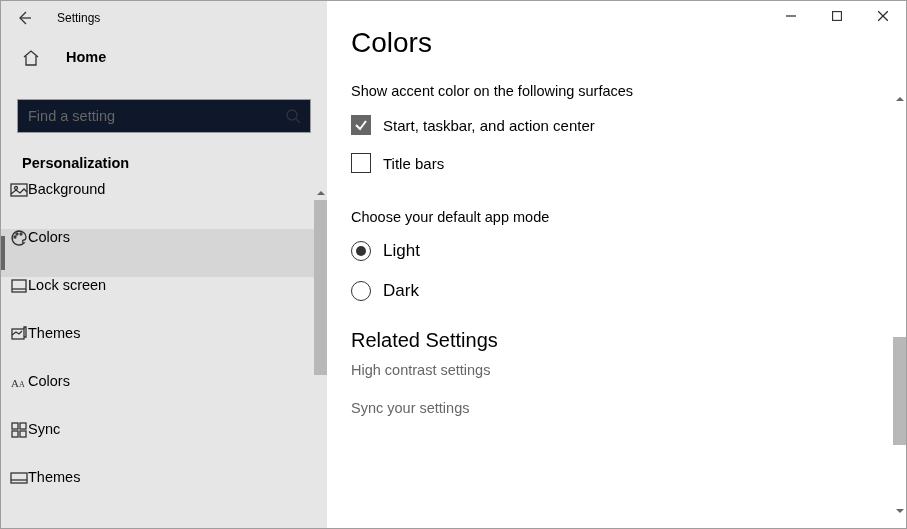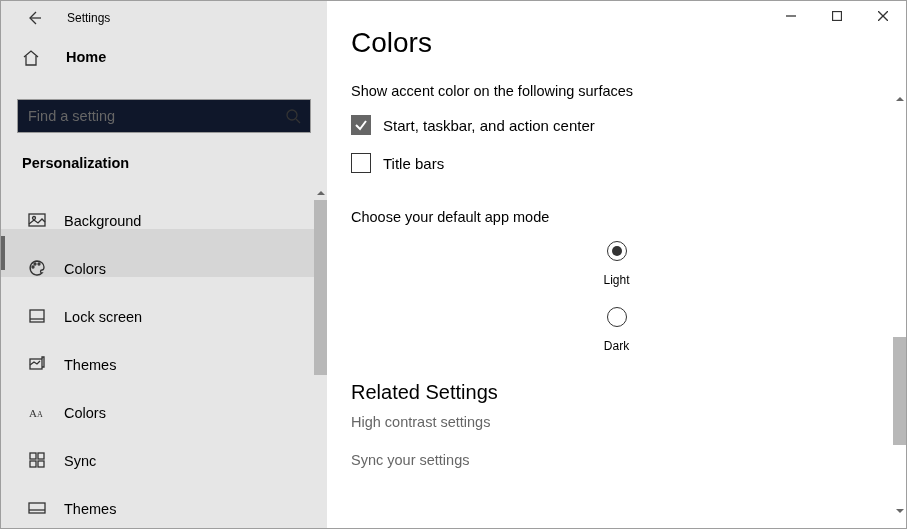--- a/index.html
+++ b/index.html
@@ -23,21 +23,21 @@
     width: 326px;
     background: #e6e6e6;
     display: flex;
     flex-direction: column;
     position: relative;
   }
   .titlebar {
     height: 34px;
     display: flex;
     align-items: center;
-    padding-left: 16px;
+    padding-left: 6px;
   }
   .back-btn {
     width: 34px;
     height: 34px;
     display: flex;
     align-items: center;
     justify-content: center;
   }
   .title {
     font-size: 12px;
@@ -99,23 +99,22 @@
     padding-left: 5px;
     margin-bottom: 10px;
   }
   .nav-list {
     display: flex;
     flex-direction: column;
   }
   .nav-item {
     height: 48px;
     display: flex;
-    align-items: flex-end;
-    gap: 18px;
-    padding-left: 27px;
+    align-items: flex-start;
+    padding-left: 9px;
     font-size: 14.5px;
     position: relative;
   }
   .nav-item.active {
     background: #d6d6d6;
   }
   .nav-item.active::before {
     content: "";
     position: absolute;
     left: 0;
@@ -208,22 +207,21 @@
     background: #666;
     border-color: #666;
   }
   .checkbox.checked svg { stroke: #fff; stroke-width: 2; }
   .spacer-lg { height: 18px; }
   .radio-row {
     display: flex;
     align-items: center;
     gap: 12px;
     margin-bottom: 20px;
-    font-size: 12px;
-    flex-direction: column;
+    font-size: 17px;
   }
   .radio {
     width: 20px;
     height: 20px;
     border: 1.5px solid #333;
     border-radius: 50%;
     display: flex;
     align-items: center;
     justify-content: center;
   }

